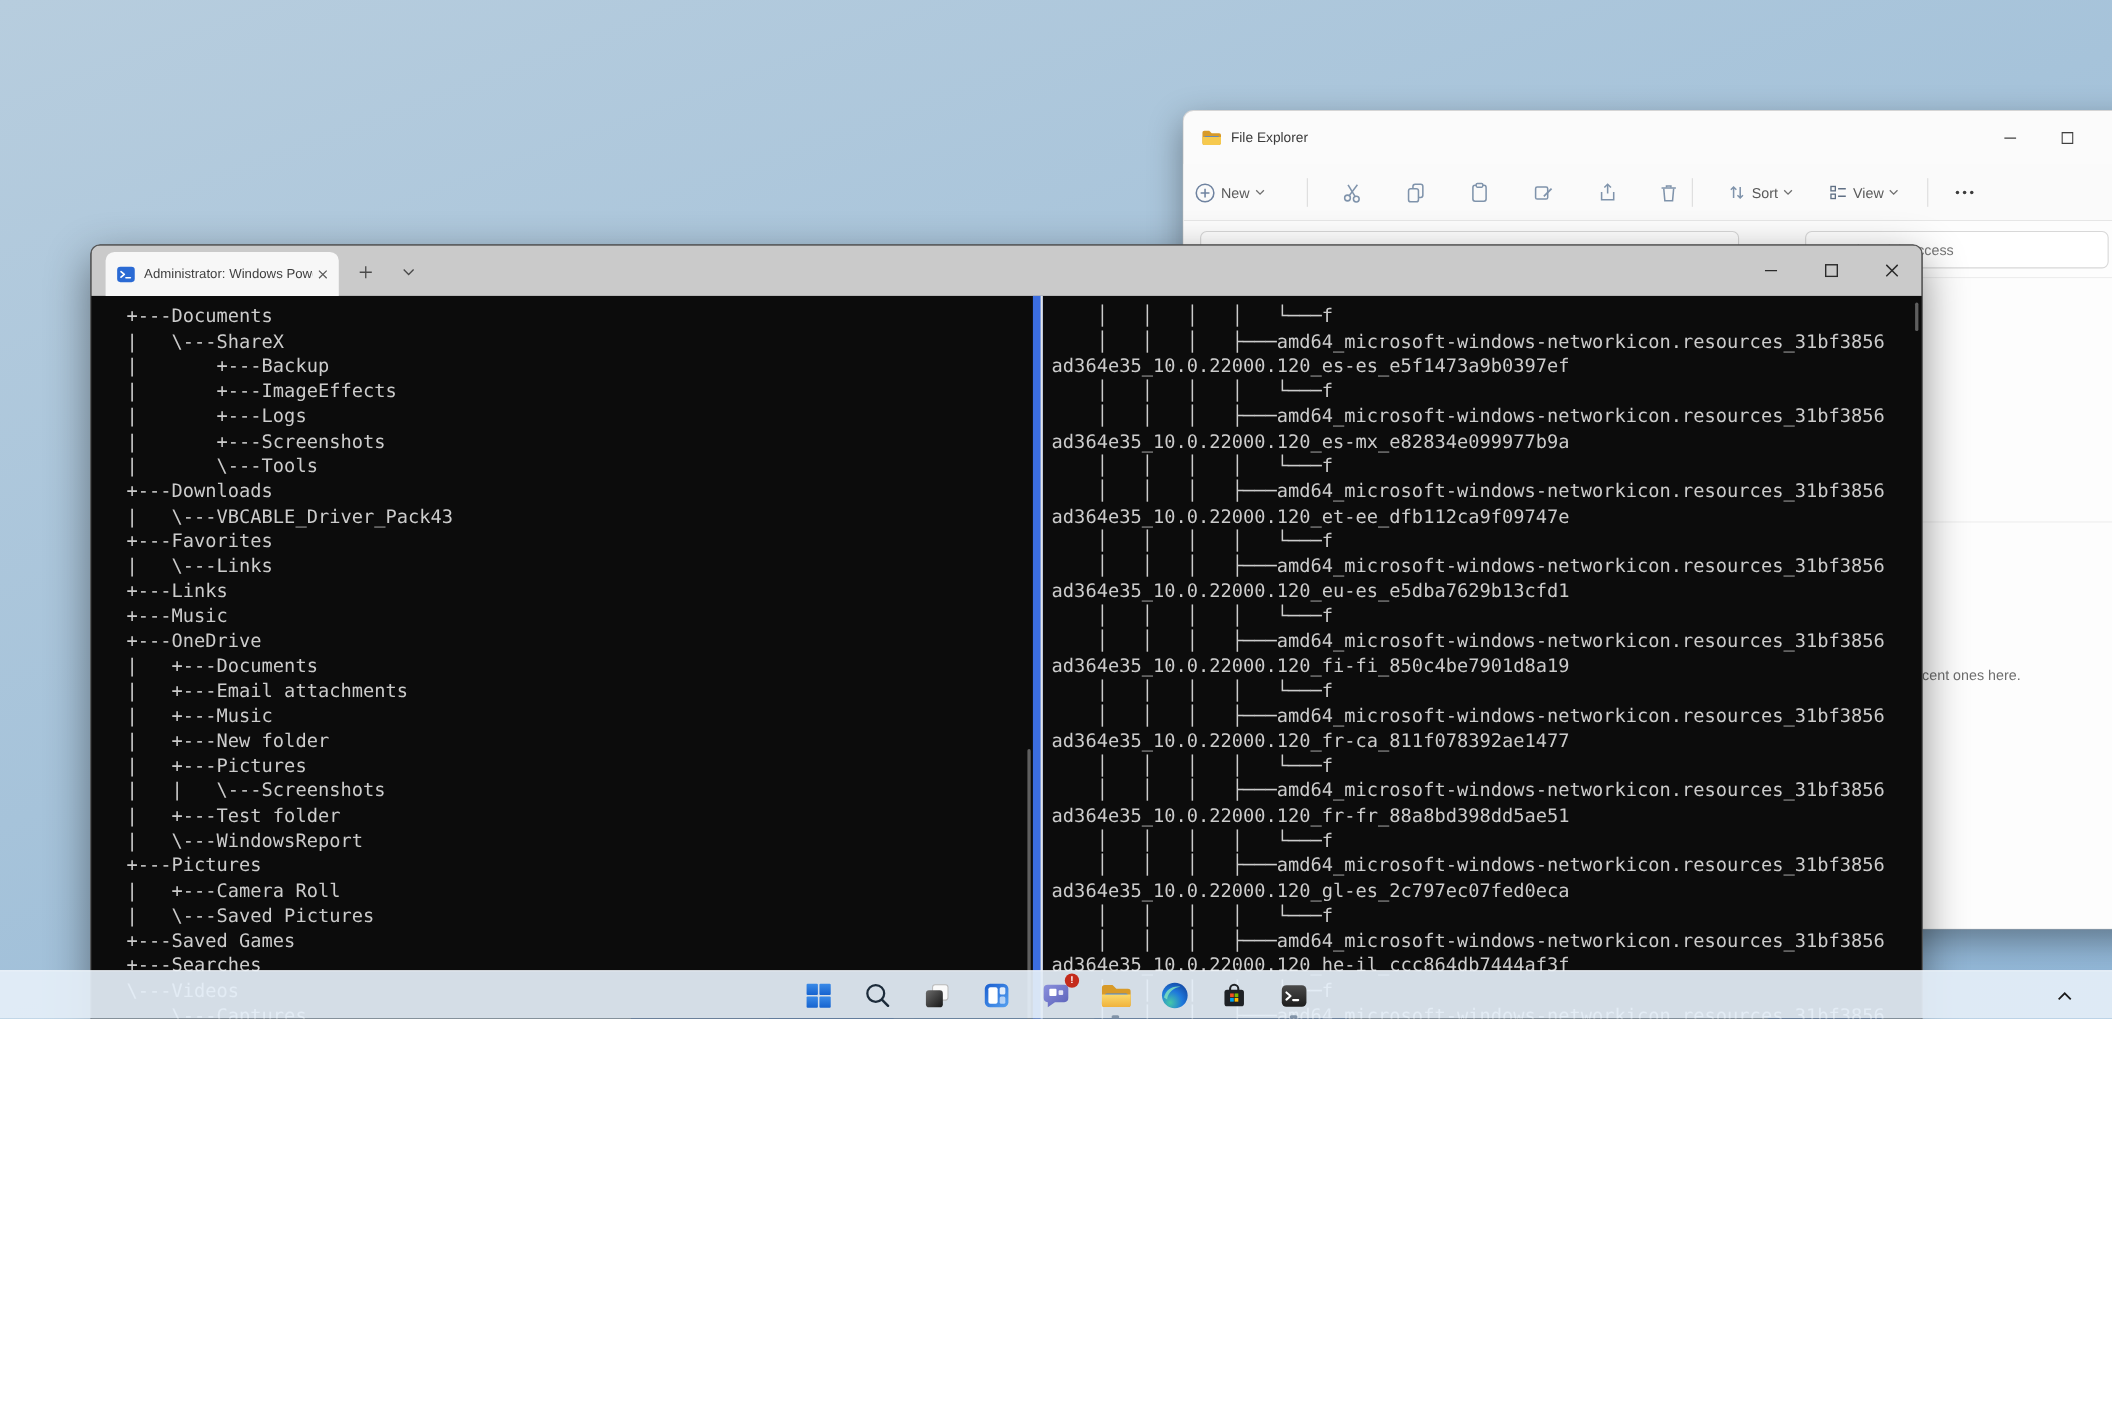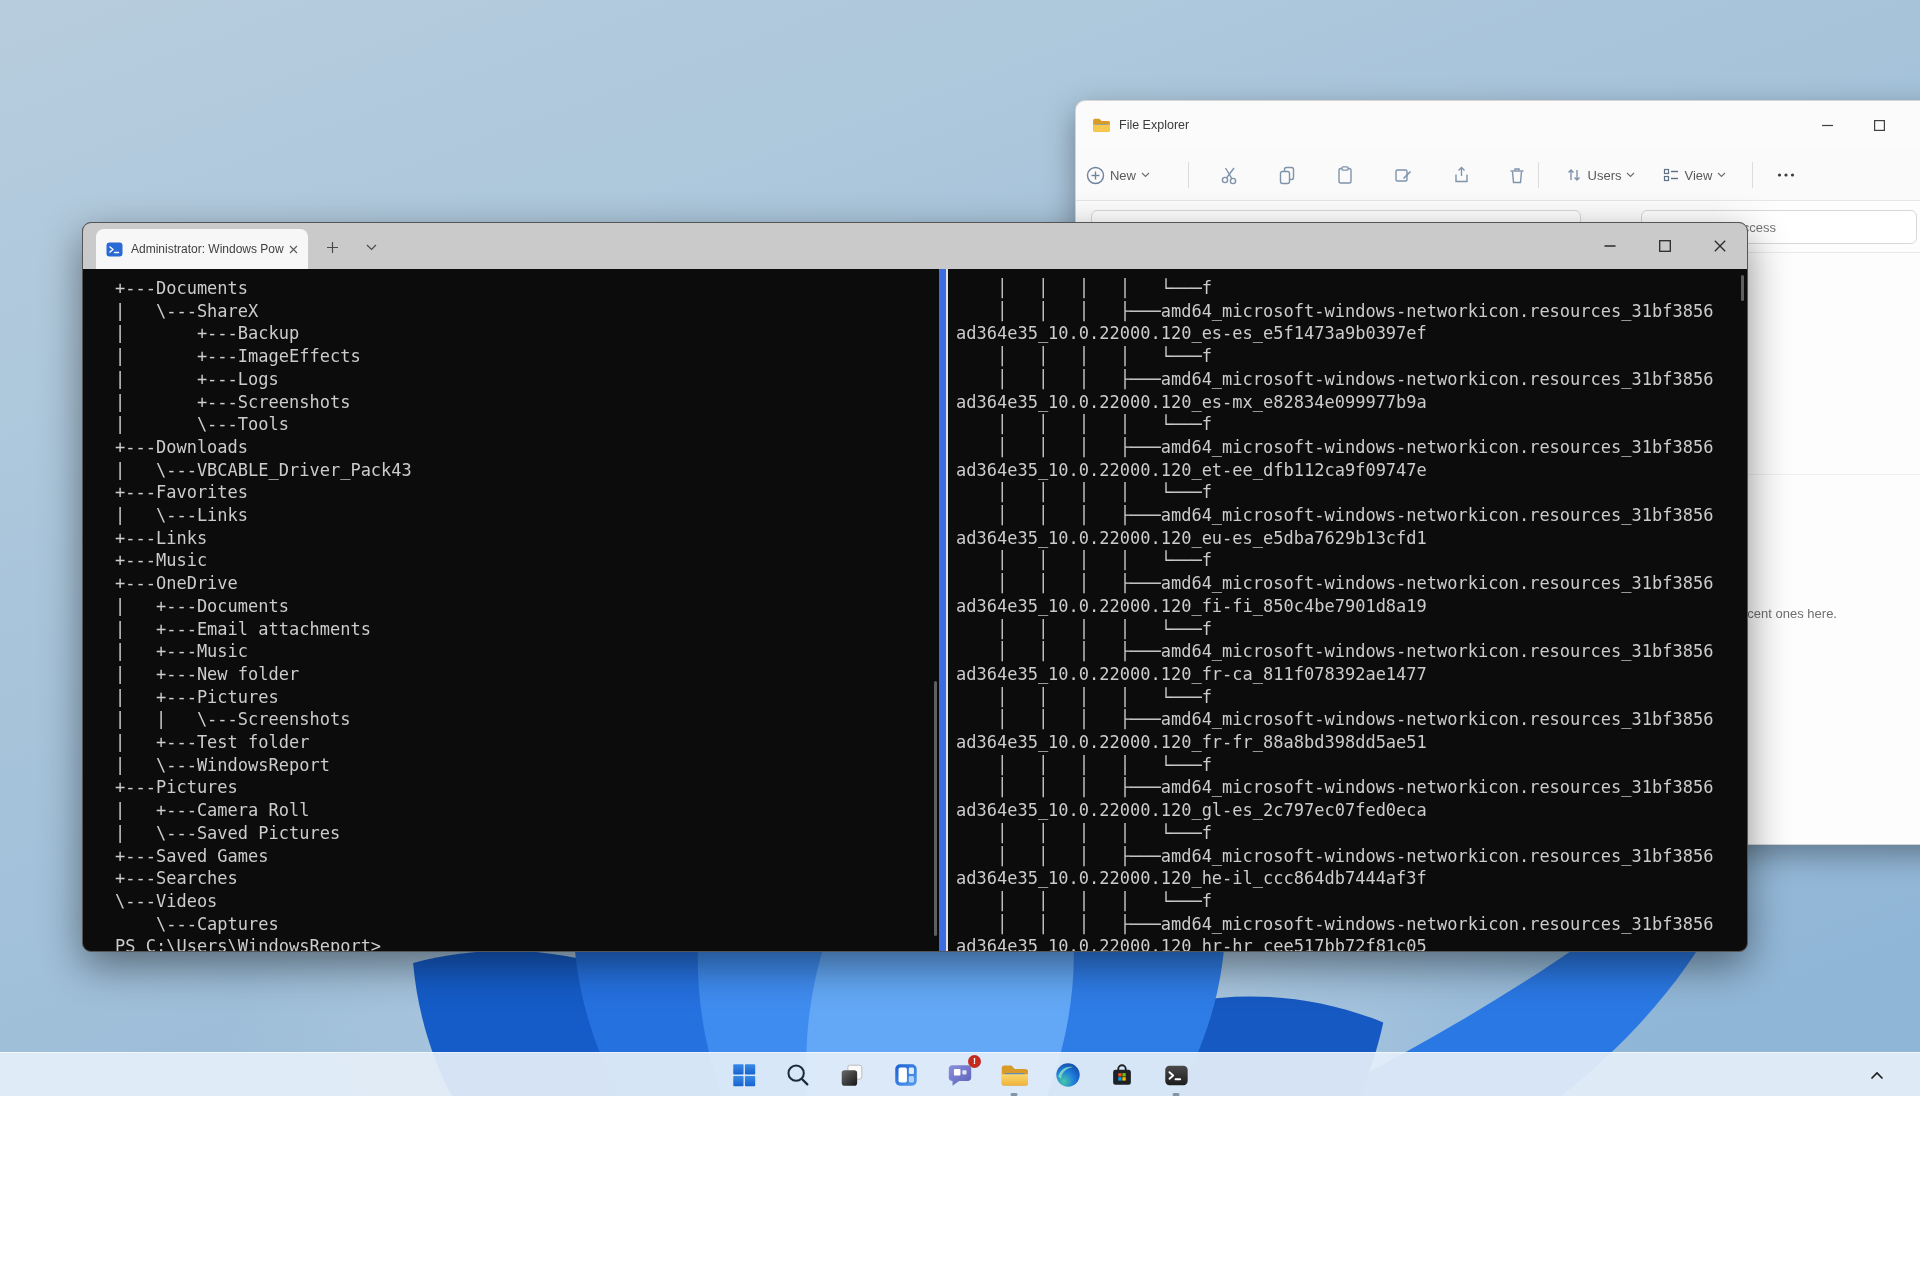--- a/index.html
+++ b/index.html
@@ -1,17 +1,17 @@
 <!DOCTYPE html>
 <html><head>
 <meta charset="utf-8">
 <style>
   * { margin:0; padding:0; box-sizing:border-box; }
   html,body { width:1920px; height:1280px; overflow:hidden; font-family:"Liberation Sans", sans-serif; }
-  #desktop { position:relative; width:1920px; height:1096px; overflow:hidden; background:#a6c3da; }
+  #desktop { position:relative; width:1920px; height:926px; overflow:hidden; background:#a6c3da; }
   #wallpaper { position:absolute; inset:0; }
 
   
   .fe-window { position:absolute; left:1075px; top:100px; width:900px; height:745px;
     background:#fbfbfb; border-radius:10px; box-shadow:0 10px 30px rgba(0,0,0,.35);
     border:1px solid rgba(0,0,0,.15); z-index:2; }
   .fe-titlebar { position:relative; height:48px; display:flex; align-items:center; padding-left:16px; }
   .fe-title { font-size:12.5px; color:#3b3b3b; margin-left:9px; }
   .fe-wincontrols { position:absolute; right:17px; top:0; height:48px; display:flex; }
   .fe-wbtn { width:52px; height:48px; display:flex; align-items:center; justify-content:center; }
@@ -179,21 +179,21 @@
           <path d="M8,5.5 v-1.5 h4 v1.5" fill="none" stroke="#7f93ab" stroke-width="1.4"></path>
         </svg>
       </div>
       <div class="fe-tb-divider" style="left:462px;"></div>
 
       <div class="fe-tb-item" style="left:478px; width:92px;">
         <svg width="18" height="18" viewBox="0 0 18 18">
           <path d="M6,14 V4 M3.5,6.5 L6,4 l2.5,2.5" fill="none" stroke="#7f93ab" stroke-width="1.4"></path>
           <path d="M12,4 v10 M9.5,11.5 L12,14 l2.5,-2.5" fill="none" stroke="#7f93ab" stroke-width="1.4"></path>
         </svg>
-        <span class="fe-tb-label">Users</span>
+        <span class="fe-tb-label">Sort</span>
         <svg width="9" height="6" viewBox="0 0 9 6">
             <path d="M1,1 l3.5,3.5 L8,1" fill="none" stroke="#707070" stroke-width="1.2"></path>
           </svg>
       </div>
       <div class="fe-tb-item" style="left:572px; width:92px;">
         <svg width="18" height="18" viewBox="0 0 18 18">
           <rect x="2.5" y="3.5" width="4" height="4" fill="none" stroke="#5f6f84" stroke-width="1.2"></rect>
           <rect x="2.5" y="10.5" width="4" height="4" fill="none" stroke="#5f6f84" stroke-width="1.2"></rect>
           <line x1="9" y1="5.5" x2="16" y2="5.5" stroke="#5f6f84" stroke-width="1.4"></line>
           <line x1="9" y1="12.5" x2="16" y2="12.5" stroke="#5f6f84" stroke-width="1.4"></line>

